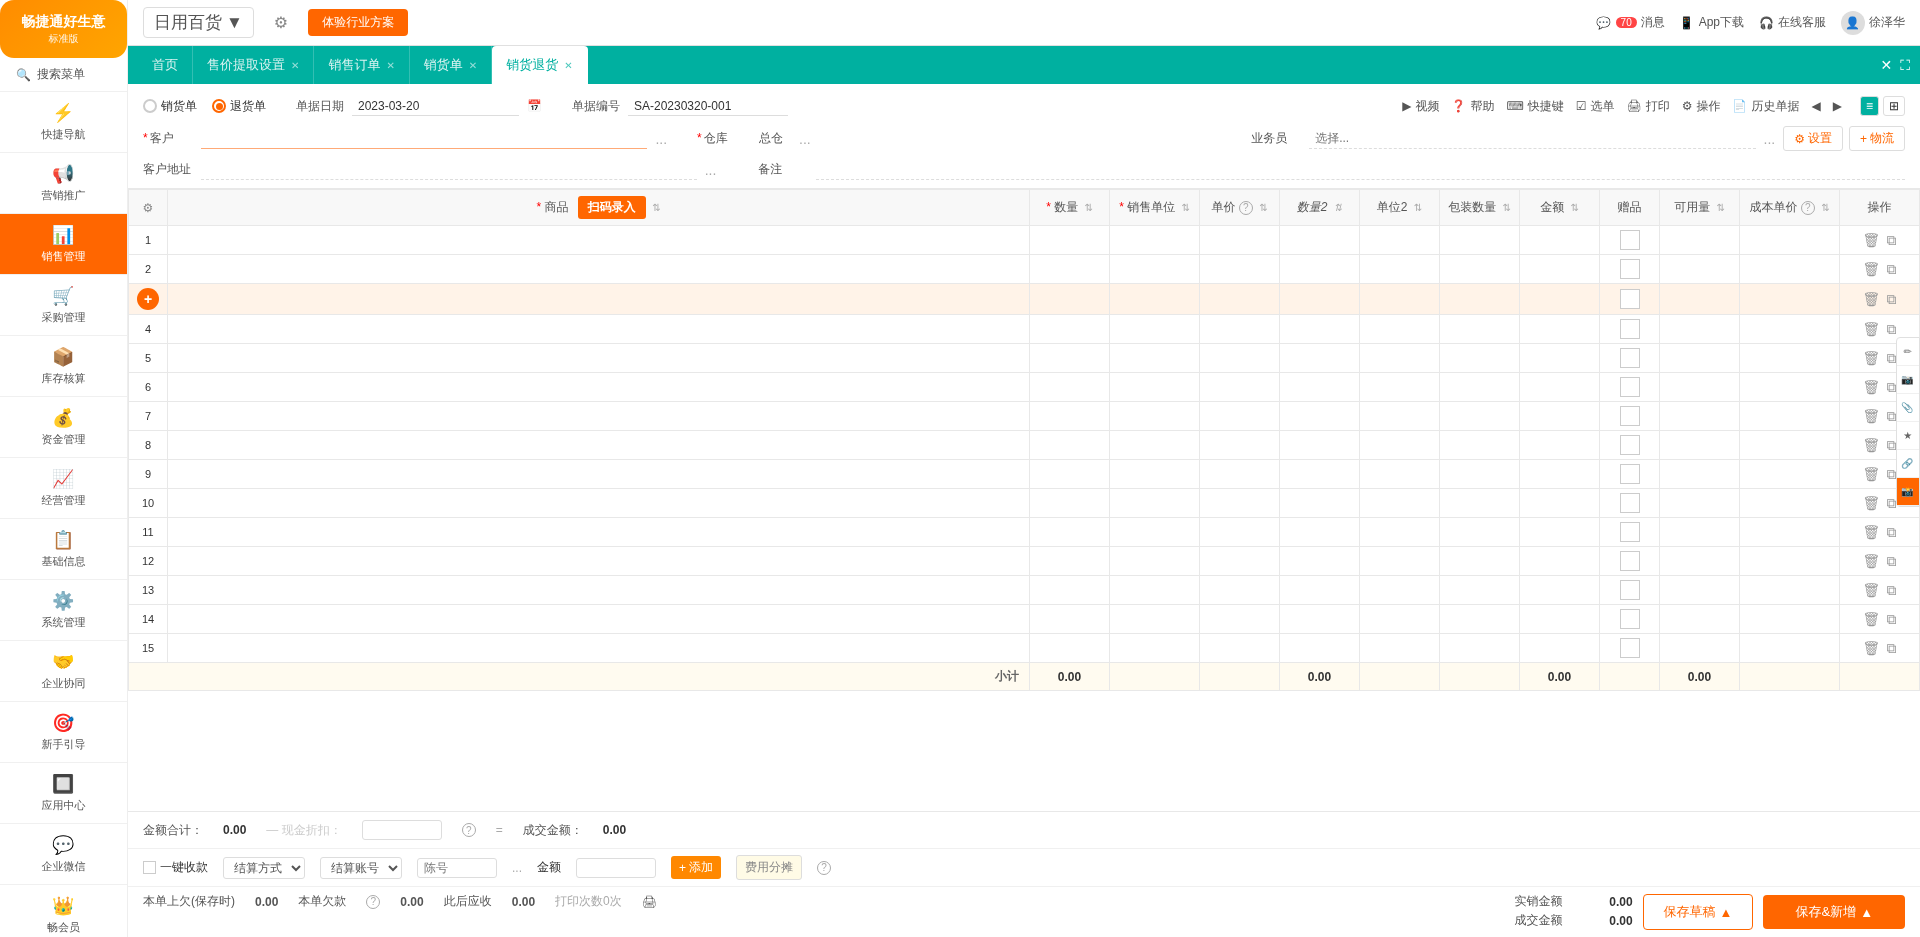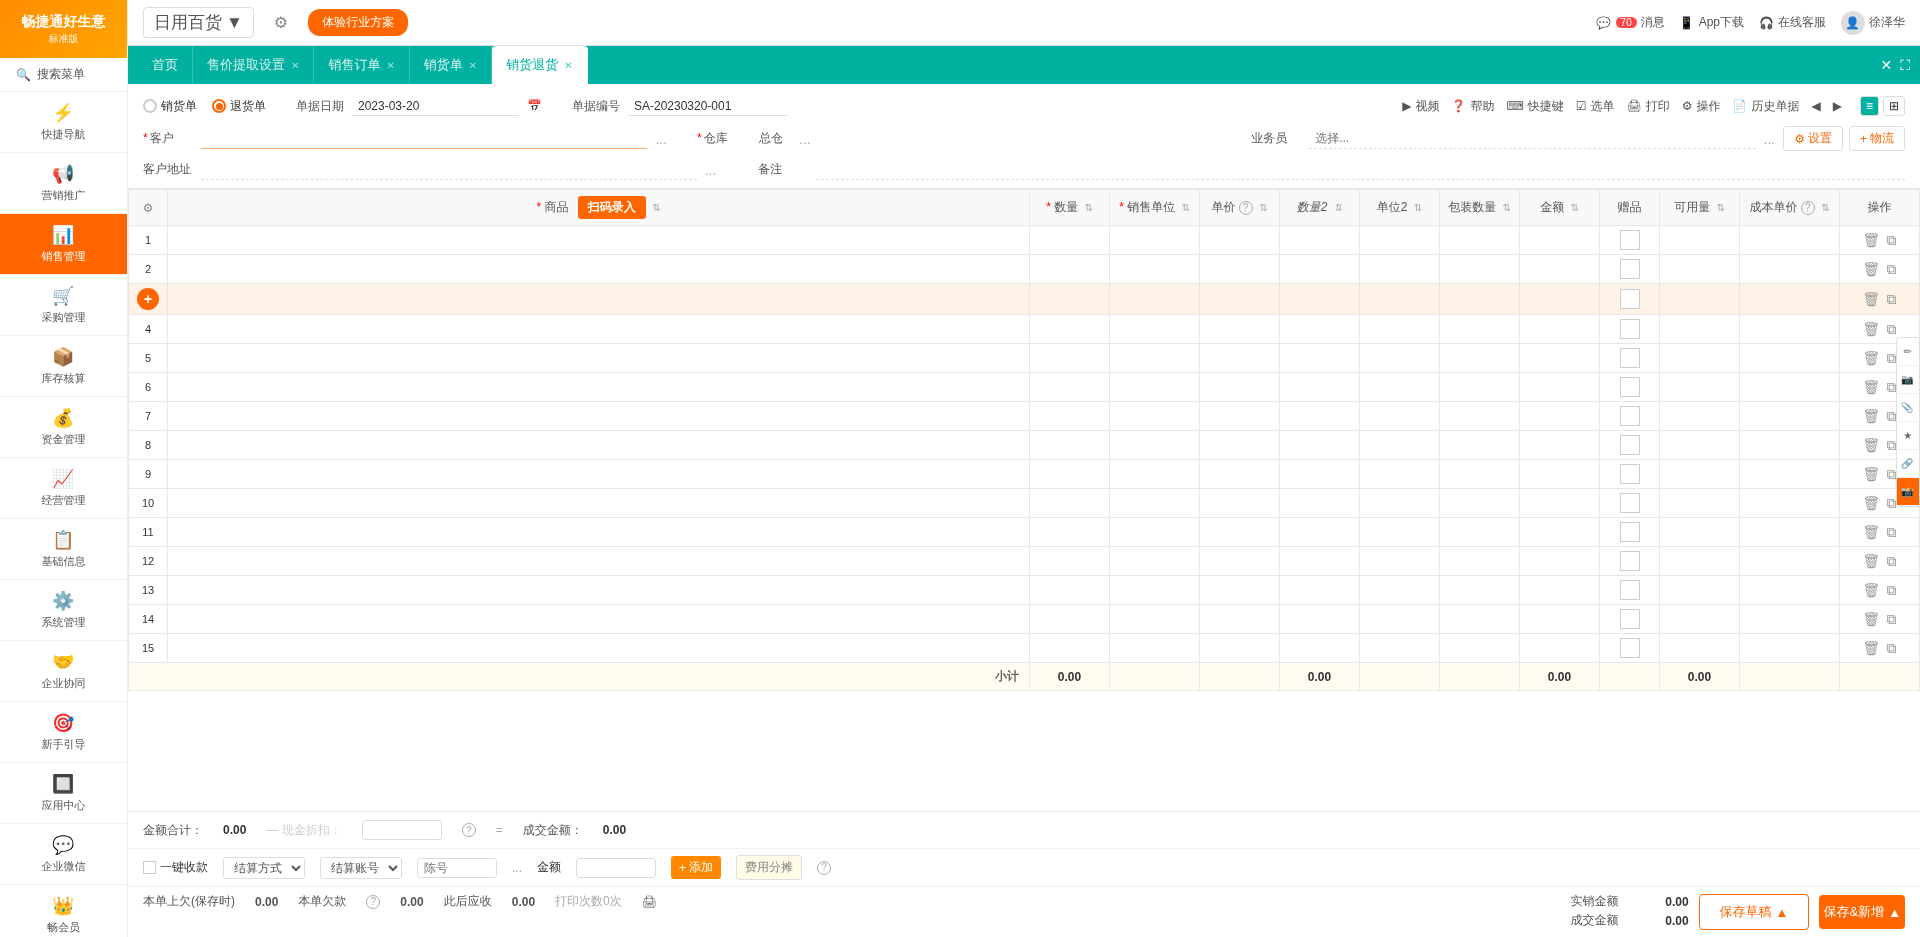--- a/index.html
+++ b/index.html
@@ -4,37 +4,37 @@
   <style>
     * { box-sizing: border-box; margin: 0; padding: 0; font-family: 'Microsoft YaHei', Arial, sans-serif; }
     body { background: #f5f5f5; font-size: 12px; color: #333; overflow: hidden; height: 937px; }
 
     
     .app-layout { display: flex; height: 100%; }
     .sidebar { width: 128px; background: #fff; display: flex; flex-direction: column; border-right: 1px solid #eee; flex-shrink: 0; }
     .main-area { flex: 1; display: flex; flex-direction: column; overflow: hidden; }
 
     
-    .sidebar-header { background: linear-gradient(135deg, #ff8c00, #ffa500); padding: 12px 8px; color: white; text-align: center; }
+    .sidebar-header { background: linear-gradient(135deg, #ff8c00, #ffa500); padding: 12px 8px; color: white; text-align: center; border-radius: 14px; }
     .sidebar-logo-text { font-size: 14px; font-weight: bold; line-height: 1.3; }
     .sidebar-version { font-size: 10px; margin-top: 2px; opacity: 0.9; }
     .sidebar-search { display: flex; align-items: center; padding: 8px 10px; cursor: pointer; color: #555; border-bottom: 1px solid #f0f0f0; }
     .sidebar-search span { margin-left: 6px; font-size: 12px; }
     .sidebar-item { display: flex; flex-direction: column; align-items: center; padding: 10px 5px; cursor: pointer; color: #555; border-bottom: 1px solid #f0f0f0; }
     .sidebar-item.active { background: #ff6600; color: white; }
     .sidebar-item .icon { font-size: 18px; margin-bottom: 3px; }
     .sidebar-item .label { font-size: 11px; text-align: center; }
 
     
     .topbar { background: #fff; height: 46px; display: flex; align-items: center; padding: 0 15px; border-bottom: 1px solid #e0e0e0; justify-content: space-between; }
     .topbar-left { display: flex; align-items: center; gap: 20px; }
     .topbar-right { display: flex; align-items: center; gap: 15px; }
     .topbar-right-item { display: flex; align-items: center; gap: 4px; cursor: pointer; color: #555; font-size: 12px; }
     .badge { background: #ff4444; color: white; border-radius: 10px; padding: 0 5px; font-size: 10px; min-width: 18px; text-align: center; }
-    .btn-experience { background: #ff6600; color: white; padding: 5px 14px; border-radius: 12px; border: none; cursor: pointer; font-size: 12px; }
+    .btn-experience { background: #ff6600; color: white; padding: 5px 14px; border-radius: 4px; border: none; cursor: pointer; font-size: 12px; }
     .gear-icon { color: #888; cursor: pointer; font-size: 16px; }
 
     
     .tabs-bar { background: #00b0a0; display: flex; align-items: center; padding: 0 10px; height: 38px; }
     .tab-item { padding: 0 14px; height: 38px; display: flex; align-items: center; cursor: pointer; color: rgba(255,255,255,0.85); font-size: 13px; gap: 6px; border-right: 1px solid rgba(255,255,255,0.2); }
     .tab-item.active { background: white; color: #00b0a0; border-radius: 4px 4px 0 0; }
     .tab-close { font-size: 10px; cursor: pointer; opacity: 0.7; }
     .tabs-right { margin-left: auto; display: flex; gap: 8px; color: white; font-size: 16px; cursor: pointer; }
 
     
@@ -98,21 +98,21 @@
     .input-small { border: 1px solid #ddd; border-radius: 3px; padding: 2px 6px; font-size: 12px; width: 80px; outline: none; }
     .btn-add-cost { background: #ff8800; color: white; border: none; border-radius: 3px; padding: 3px 8px; cursor: pointer; font-size: 12px; display: flex; align-items: center; gap: 3px; }
     .btn-fee-split { border: 1px solid #ddd; background: #fffbe6; color: #888; padding: 3px 8px; border-radius: 3px; cursor: pointer; font-size: 12px; }
     .footer-bottom { display: flex; align-items: flex-start; justify-content: space-between; padding: 6px 15px; font-size: 12px; }
     .footer-bottom-left { display: flex; align-items: center; gap: 20px; color: #555; }
     .footer-bottom-right { display: flex; gap: 10px; align-items: center; }
     .summary-box { text-align: right; font-size: 12px; color: #555; }
     .summary-row { display: flex; align-items: center; justify-content: space-between; gap: 20px; margin-bottom: 2px; }
     .summary-amount { color: #333; font-weight: bold; min-width: 50px; text-align: right; }
     .btn-save-draft { background: white; border: 1px solid #ff6600; color: #ff6600; padding: 8px 20px; border-radius: 4px; cursor: pointer; font-size: 13px; display: flex; align-items: center; gap: 4px; }
-    .btn-save-new { background: #ff6600; color: white; border: none; padding: 8px 4px; border-radius: 4px; cursor: pointer; font-size: 13px; display: flex; align-items: center; gap: 4px; }
+    .btn-save-new { background: #ff6600; color: white; border: none; padding: 8px 32px; border-radius: 4px; cursor: pointer; font-size: 13px; display: flex; align-items: center; gap: 4px; }
     .help-icon { display: inline-flex; align-items: center; justify-content: center; width: 14px; height: 14px; border-radius: 50%; border: 1px solid #aaa; color: #aaa; font-size: 10px; cursor: pointer; }
     .topbar-select { display: flex; align-items: center; gap: 4px; border: 1px solid #ddd; border-radius: 4px; padding: 3px 10px; background: white; cursor: pointer; font-size: 17px; color: #555; }
   </style>
 </head>
 <body>
 
 <div class="app-layout">
 
   <div class="sidebar">
     <div class="sidebar-header">

